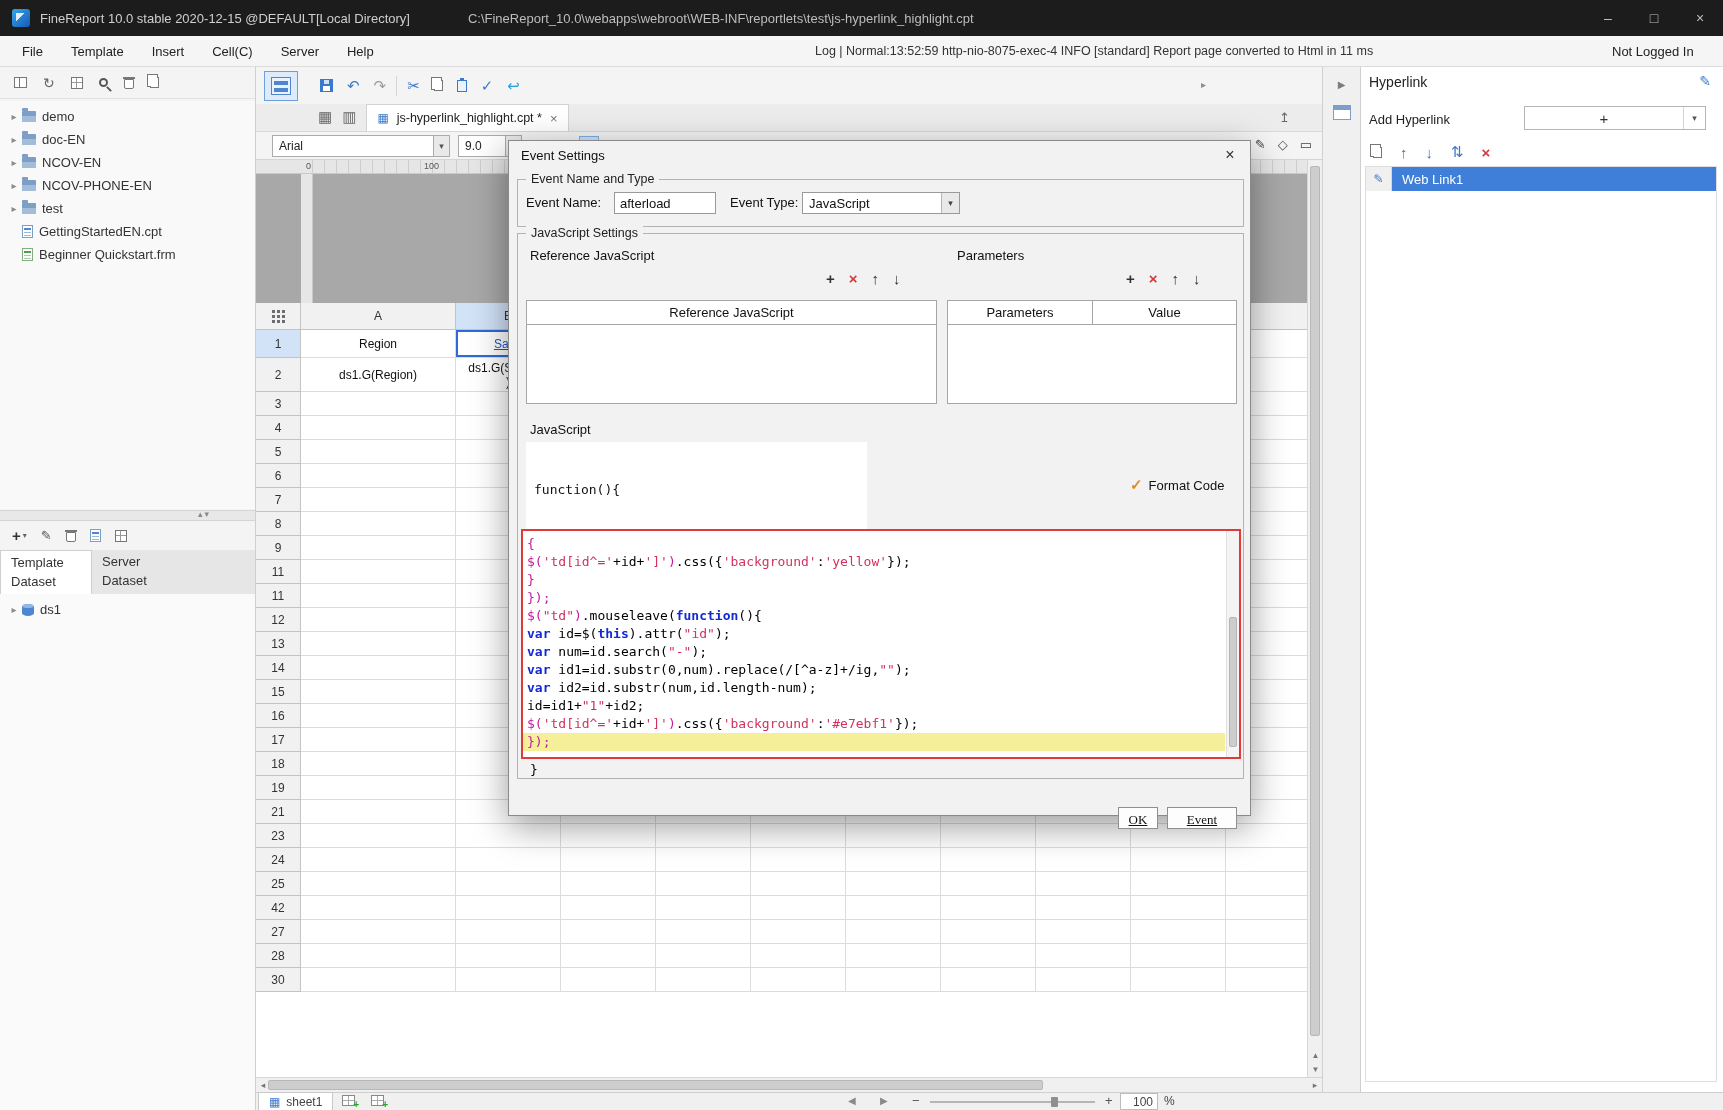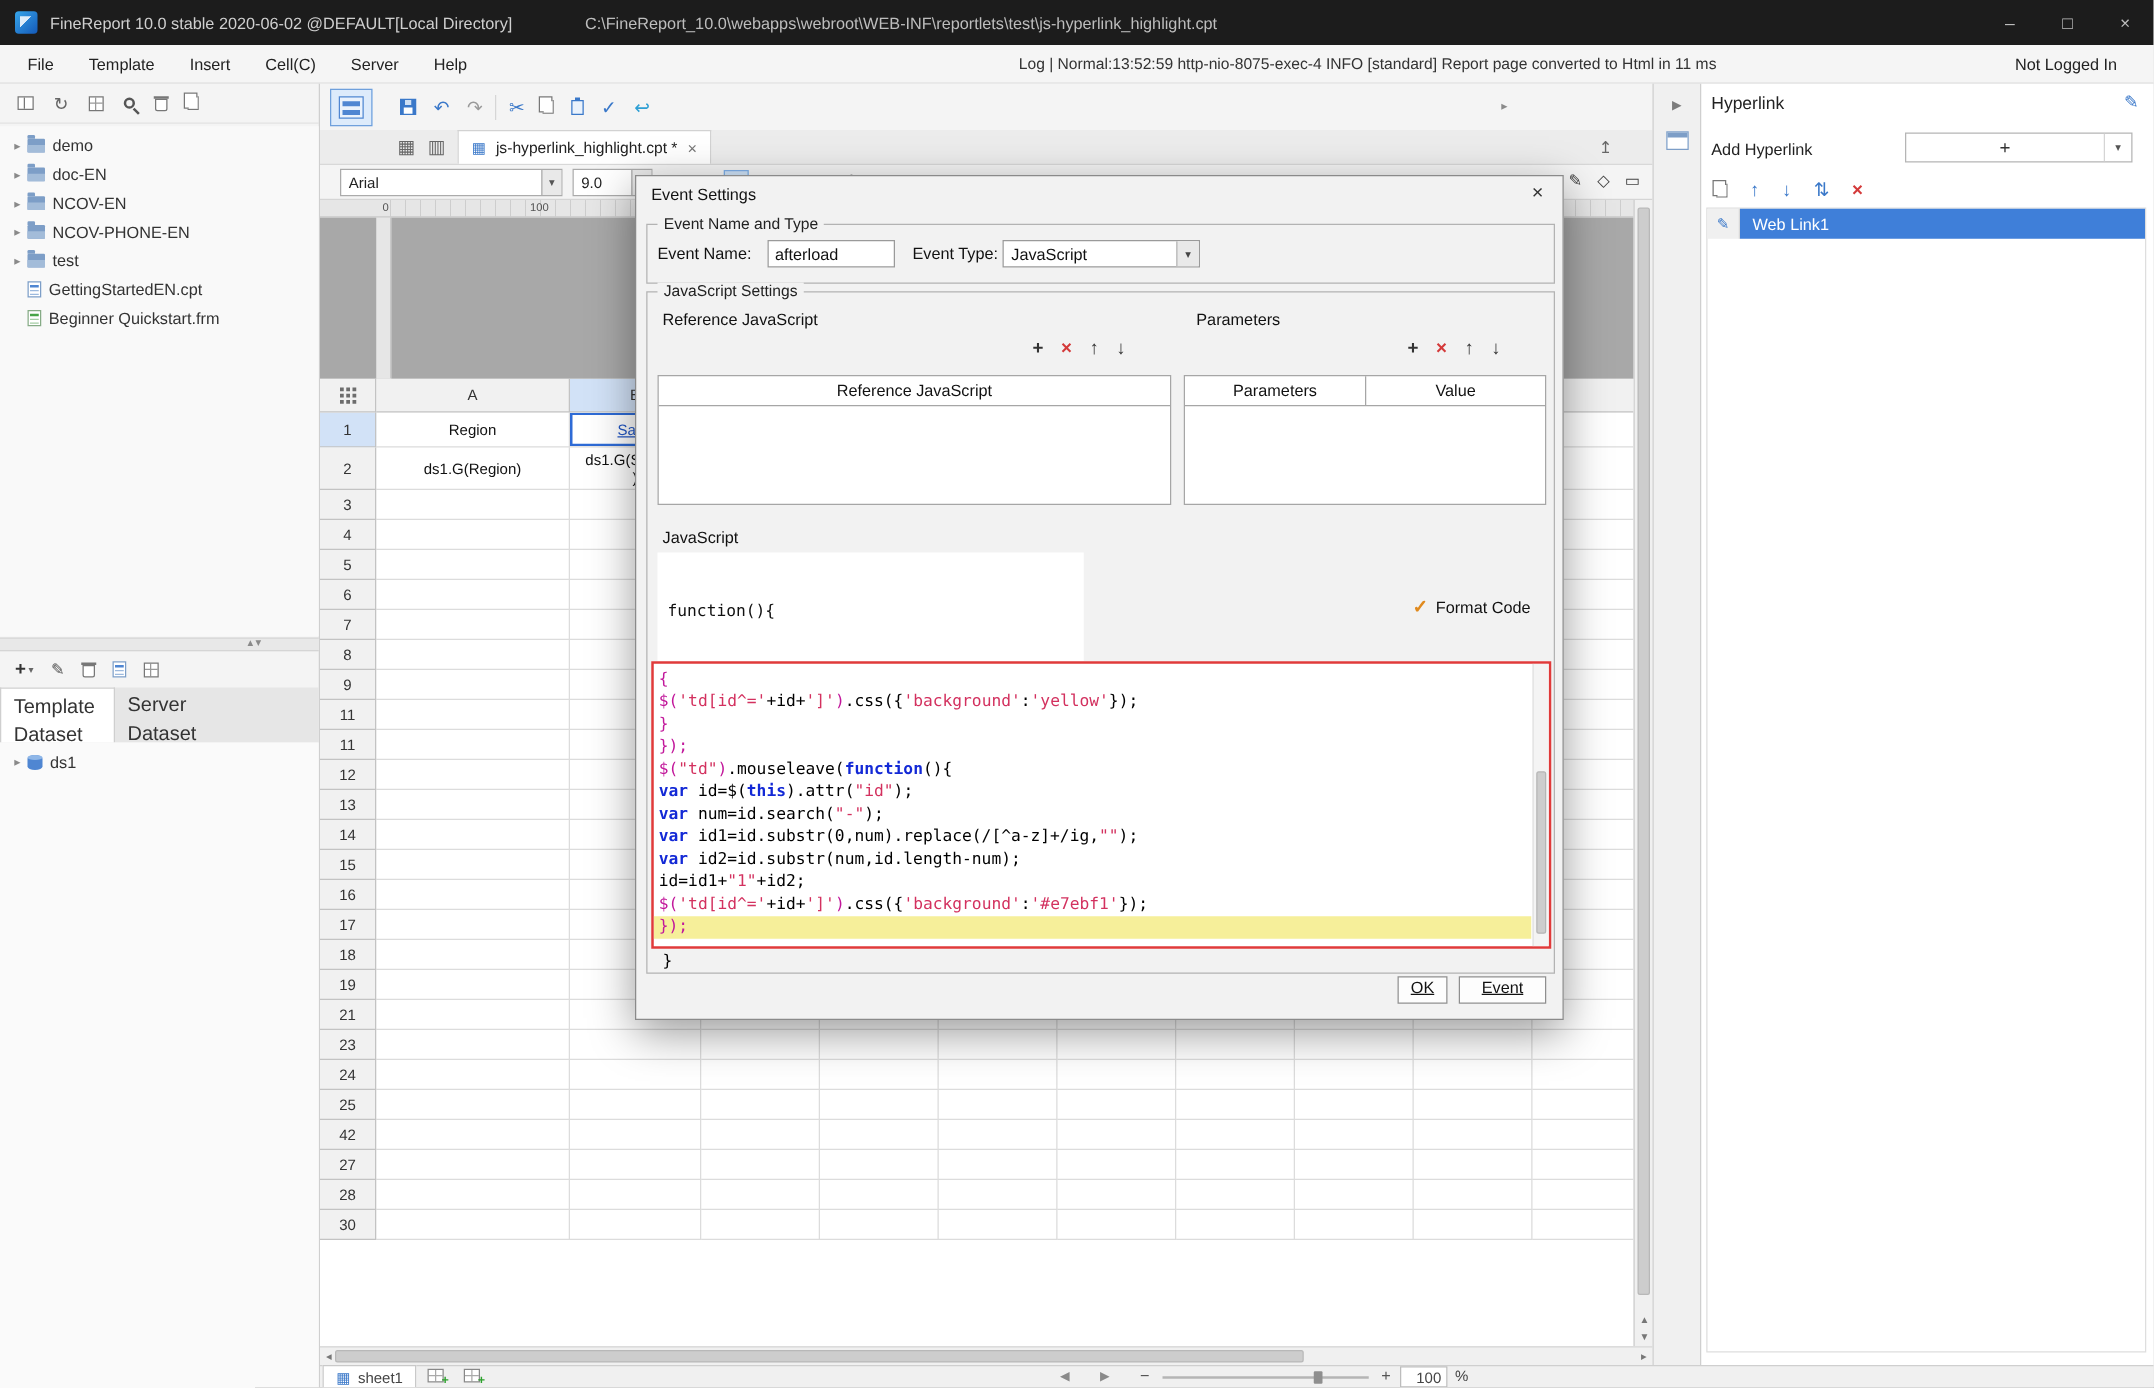--- a/index.html
+++ b/index.html
@@ -26,21 +26,21 @@
   .sidebar { position:absolute; left:0; top:67px; width:256px; height:1043px; background:#f4f4f4; border-right:1px solid #cfcfcf; }
   .side-toolbar { height:32px; display:flex; align-items:center; gap:16px; padding-left:14px; border-bottom:1px solid #e2e2e2; }
   .file-tree { position:absolute; top:34px; left:0; right:0; height:408px; background:#f9f9f9; overflow:hidden; padding-top:4px; }
   .tree-item { height:23px; display:flex; align-items:center; font-size:13px; color:#333; cursor:default; }
   .tree-arrow { width:16px; margin-left:6px; color:#8a8a8a; font-size:10px; text-align:center; flex:0 0 16px; }
   .tree-label { margin-left:6px; white-space:nowrap; }
   .splitter { position:absolute; top:443px; left:0; right:0; height:11px; background:#e8e8e8; border-top:1px solid #d5d5d5; border-bottom:1px solid #d5d5d5; }
   .splitter .chevrons { position:absolute; right:44px; top:-2px; color:#8a8a8a; font-size:9px; letter-spacing:2px; }
   .ds-toolbar { position:absolute; top:455px; left:0; right:0; height:27px; display:flex; align-items:center; gap:14px; padding-left:12px; }
   .ds-tabs { position:absolute; top:483px; left:0; right:0; height:44px; background:#e6e6e6; display:flex; }
-  .ds-tab { width:92px; font-size:16px; color:#333; padding:3px 10px; line-height:1.45; background:transparent; }
+  .ds-tab { width:92px; font-size:13px; color:#333; padding:3px 10px; line-height:1.45; background:transparent; }
   .ds-tab.sel { background:#fff; border:1px solid #cfcfcf; border-bottom:none; }
   .ds-list { position:absolute; top:527px; left:0; right:0; bottom:0; background:#fafafa; padding-top:4px; }
 
   
   .main-area { position:absolute; left:256px; top:67px; width:1066px; height:1025px; background:#f4f4f4; }
   .main-toolbar { position:absolute; left:0; top:0; right:0; height:37px; display:flex; align-items:center; background:#f4f4f4; }
   .big-toggle { width:34px; height:30px; margin-left:8px; border:1px solid #6fa0dc; background:#ddebfb; display:flex; align-items:center; justify-content:center; }
   .tool-group { display:flex; align-items:center; gap:14px; margin-left:22px; }
   .tool-sep { width:1px; height:20px; background:#d6d6d6; margin:0 10px; }
   .glyph { font-size:15px; color:#555; }
@@ -159,21 +159,21 @@
   .code-lines { position:absolute; left:0; top:4px; right:14px; font-family:"DejaVu Sans Mono",monospace; font-size:13px; }
   .code-line { height:18px; line-height:18px; white-space:pre; padding-left:4px; }
   .code-line.hl { background:#f6ef9a; }
   .tok-p { color:#000; }
   .tok-k { color:#1329d6; font-weight:bold; }
   .tok-s { color:#d3315f; }
   .tok-m { color:#c2189b; }
   .ed-scroll { position:absolute; right:0; top:0; bottom:0; width:13px; background:#f4f4f4; border-left:1px solid #e0e0e0; }
   .ed-thumb { position:absolute; left:2px; top:86px; width:8px; height:130px; background:#cdcdcd; border:1px solid #b5b5b5; border-radius:2px; }
   .closing-brace { position:absolute; left:12px; top:528px; font-family:"DejaVu Sans Mono",monospace; font-size:13px; color:#000; }
-  .dlg-btn { position:absolute; top:640px; height:22px; background:#fdfdfd; border:1px solid #8f8f8f; font-family:Liberation Sans, sans-serif; font-size:13px; display:flex; align-items:flex-start; justify-content:center; }
+  .dlg-btn { position:absolute; top:666px; height:22px; background:#fdfdfd; border:1px solid #8f8f8f; font-family:Liberation Serif, serif; font-size:13px; display:flex; align-items:flex-end; justify-content:center; }
   .dlg-btn span { text-decoration:underline; }
   .btn-ok { left:609px; width:40px; }
   .btn-cancel { left:658px; width:70px; }
 
   
   .i-panes { width:13px; height:11px; border:1px solid #777; background:#fff; position:relative; }
   .i-panes::before { content:""; position:absolute; left:4px; top:0; bottom:0; width:1px; background:#777; }
   .i-boxgrid { width:12px; height:12px; border:1px solid #777;
     background:linear-gradient(#999,#999) 50% 0/1px 100% no-repeat, linear-gradient(#999,#999) 0 50%/100% 1px no-repeat, #fff; }
   .i-magnifier { width:9px; height:9px; border:2px solid #555; border-radius:50%; position:relative; display:inline-block; }
@@ -206,21 +206,21 @@
     background:linear-gradient(#aaa,#aaa) 50% 0/1px 100% no-repeat, linear-gradient(#aaa,#aaa) 0 50%/100% 1px no-repeat, #fff; position:relative; }
   .i-gridadd::after { content:"+"; position:absolute; right:-5px; bottom:-5px; color:#2da12d; font-weight:bold; font-size:10px; }
 </style>
 </head>
 <body>
 
 <div id="app">
 
   <div class="titlebar">
     <span class="logo"></span>
-    <span class="tb-title">FineReport 10.0 stable 2020-06-02  @DEFAULT[Local Directory]</span>
+    <span class="tb-title">FineReport 10.0 stable 2020-12-15  @DEFAULT[Local Directory]</span>
     <span class="tb-path">C:\FineReport_10.0\webapps\webroot\WEB-INF\reportlets\test\js-hyperlink_highlight.cpt</span>
     <div class="win-controls">
       <span class="win-btn">–</span>
       <span class="win-btn">□</span>
       <span class="win-btn">×</span>
     </div>
   </div>
 
   <div class="menubar">
     <span class="menu-item">File</span>

